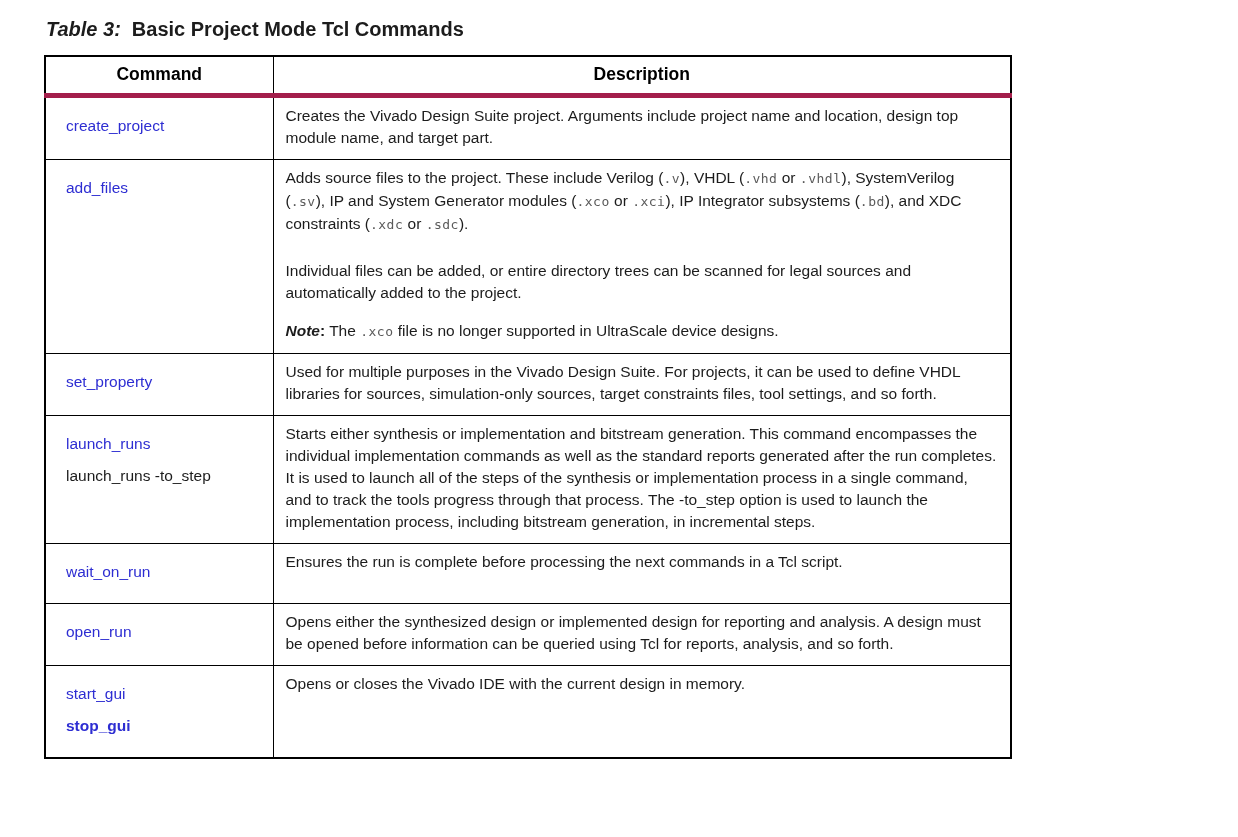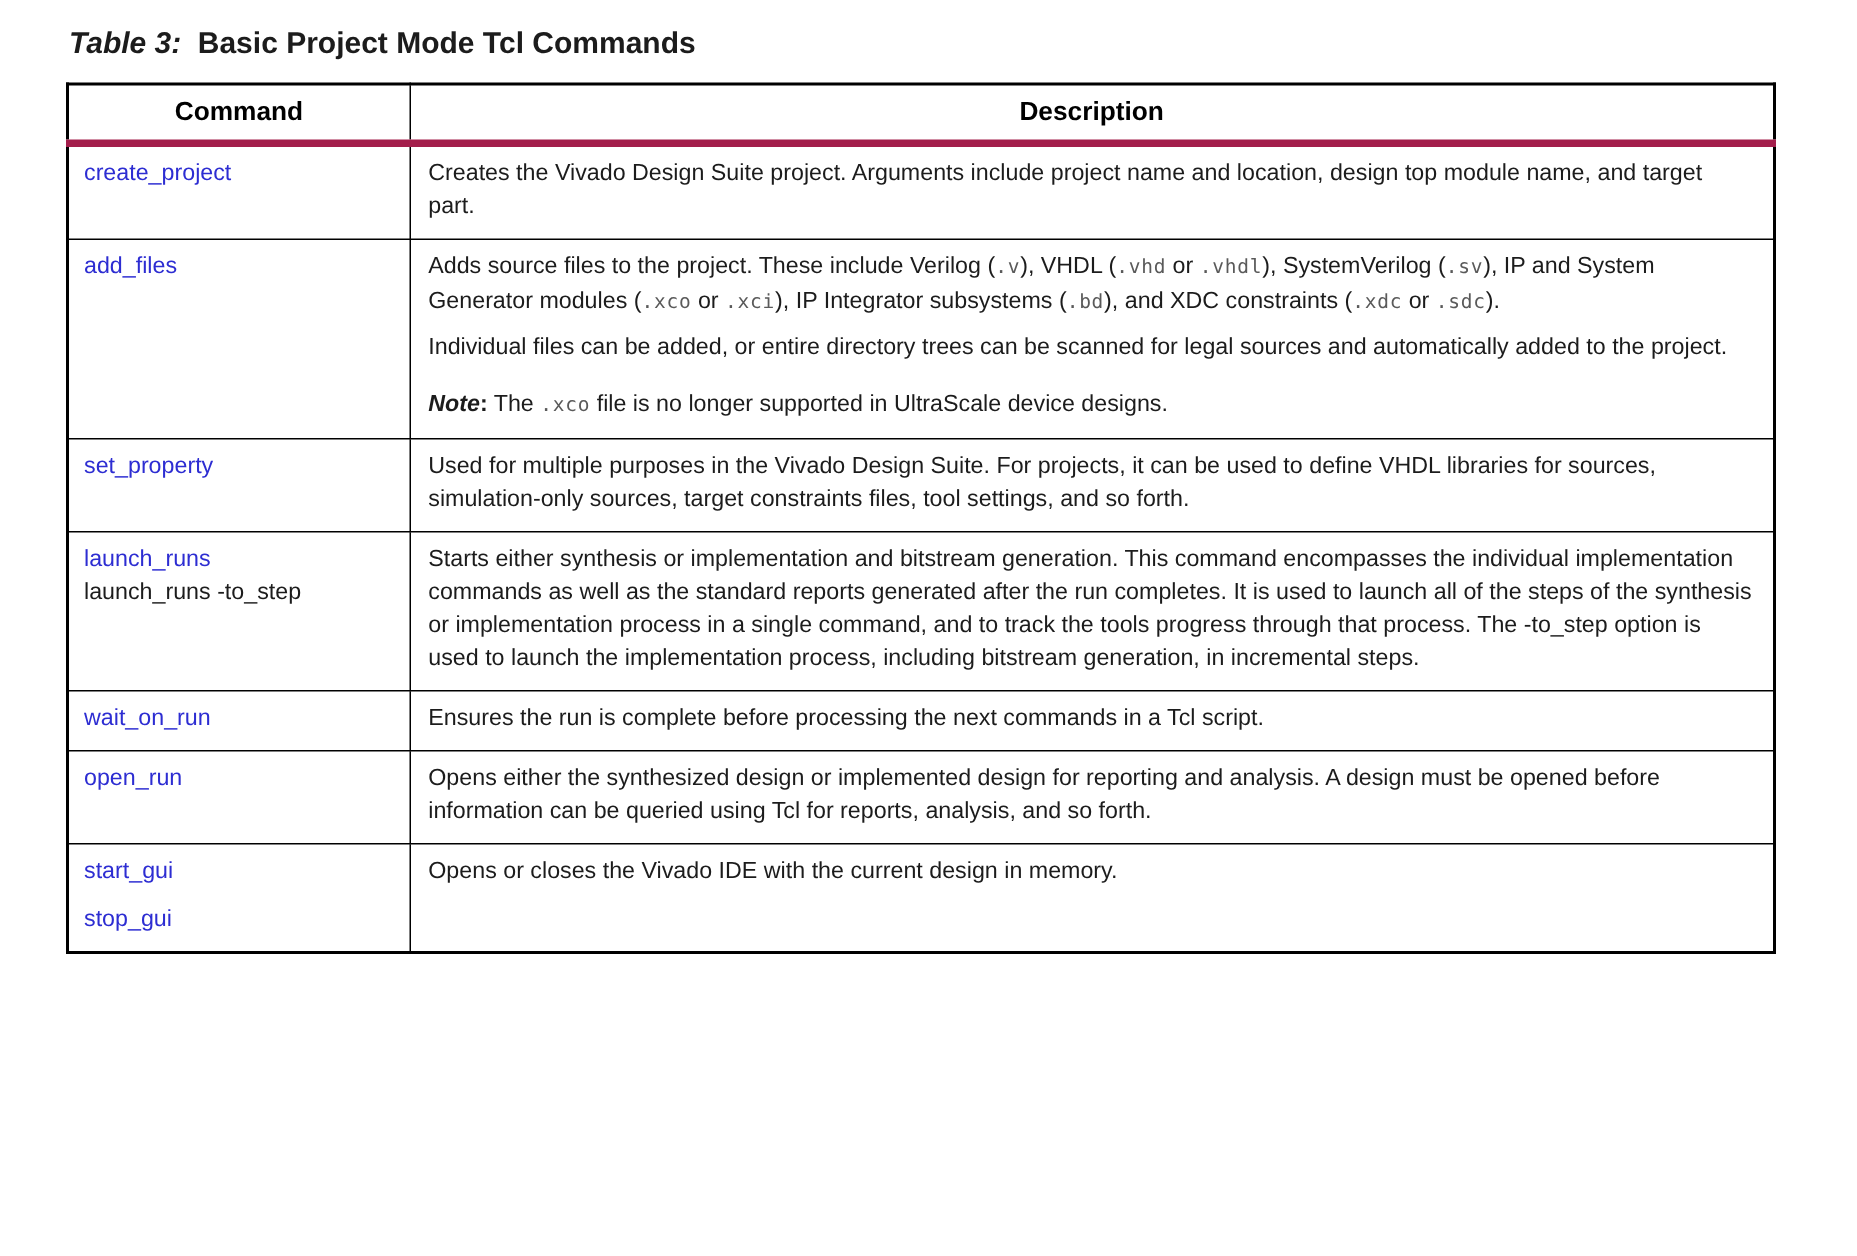--- a/index.html
+++ b/index.html
@@ -16,40 +16,40 @@
     font-family:"Liberation Sans", sans-serif;
   }
   .page{ padding:10px 48px 0 44px; }
 
   .caption{
     font-size:20px; line-height:26px; margin:6px 0 13px 2px; font-weight:700;
   }
   .caption-prefix{ font-style:italic; margin-right:11px; }
 
   table.cmd-table{
-    border-collapse:collapse; table-layout:fixed; width:1140px;
+    border-collapse:collapse; table-layout:fixed; width:968px;
     border:2.5px solid var(--border);
   }
   col.col-cmd{ width:228px; }
   th,td{ border:1.5px solid var(--border); vertical-align:top; }
   thead th{
     font-size:17.5px; font-weight:700; text-align:center;
     padding:7px 6px 8px; color:#000;
     border-bottom:5px solid var(--accent);
   }
   td{ font-size:15.5px; line-height:22px; padding:7px 12px 10px; }
   td.cmd-cell{ padding-left:10px; padding-right:6px; }
 
-  .cmd-line{ margin:0; }
-  .cmd-line.space-before{ margin-top:10px; }
+  .cmd-line{ margin:10px; }
+  .cmd-line.space-before{ margin-top:10px;font-weight:bold; }
   a.cmd-link{ color:var(--link); text-decoration:none; cursor:pointer; }
   .cmd-plain{ color:var(--text); }
 
   .para{ margin:0; }
-  .para + .para{ margin-top:8px; }
+  .para + .para{ margin-top:24px; }
   .para.space-before{ margin-top:16px; }
 
   .seg-code{
     font-family:"DejaVu Sans Mono","Liberation Mono",monospace;
     font-size:13px; color:#5a5a5a; letter-spacing:0.5px;
   }
   .seg-b{ font-weight:700; }
   .seg-bi{ font-weight:700; font-style:italic; }
 </style>
 </head>

